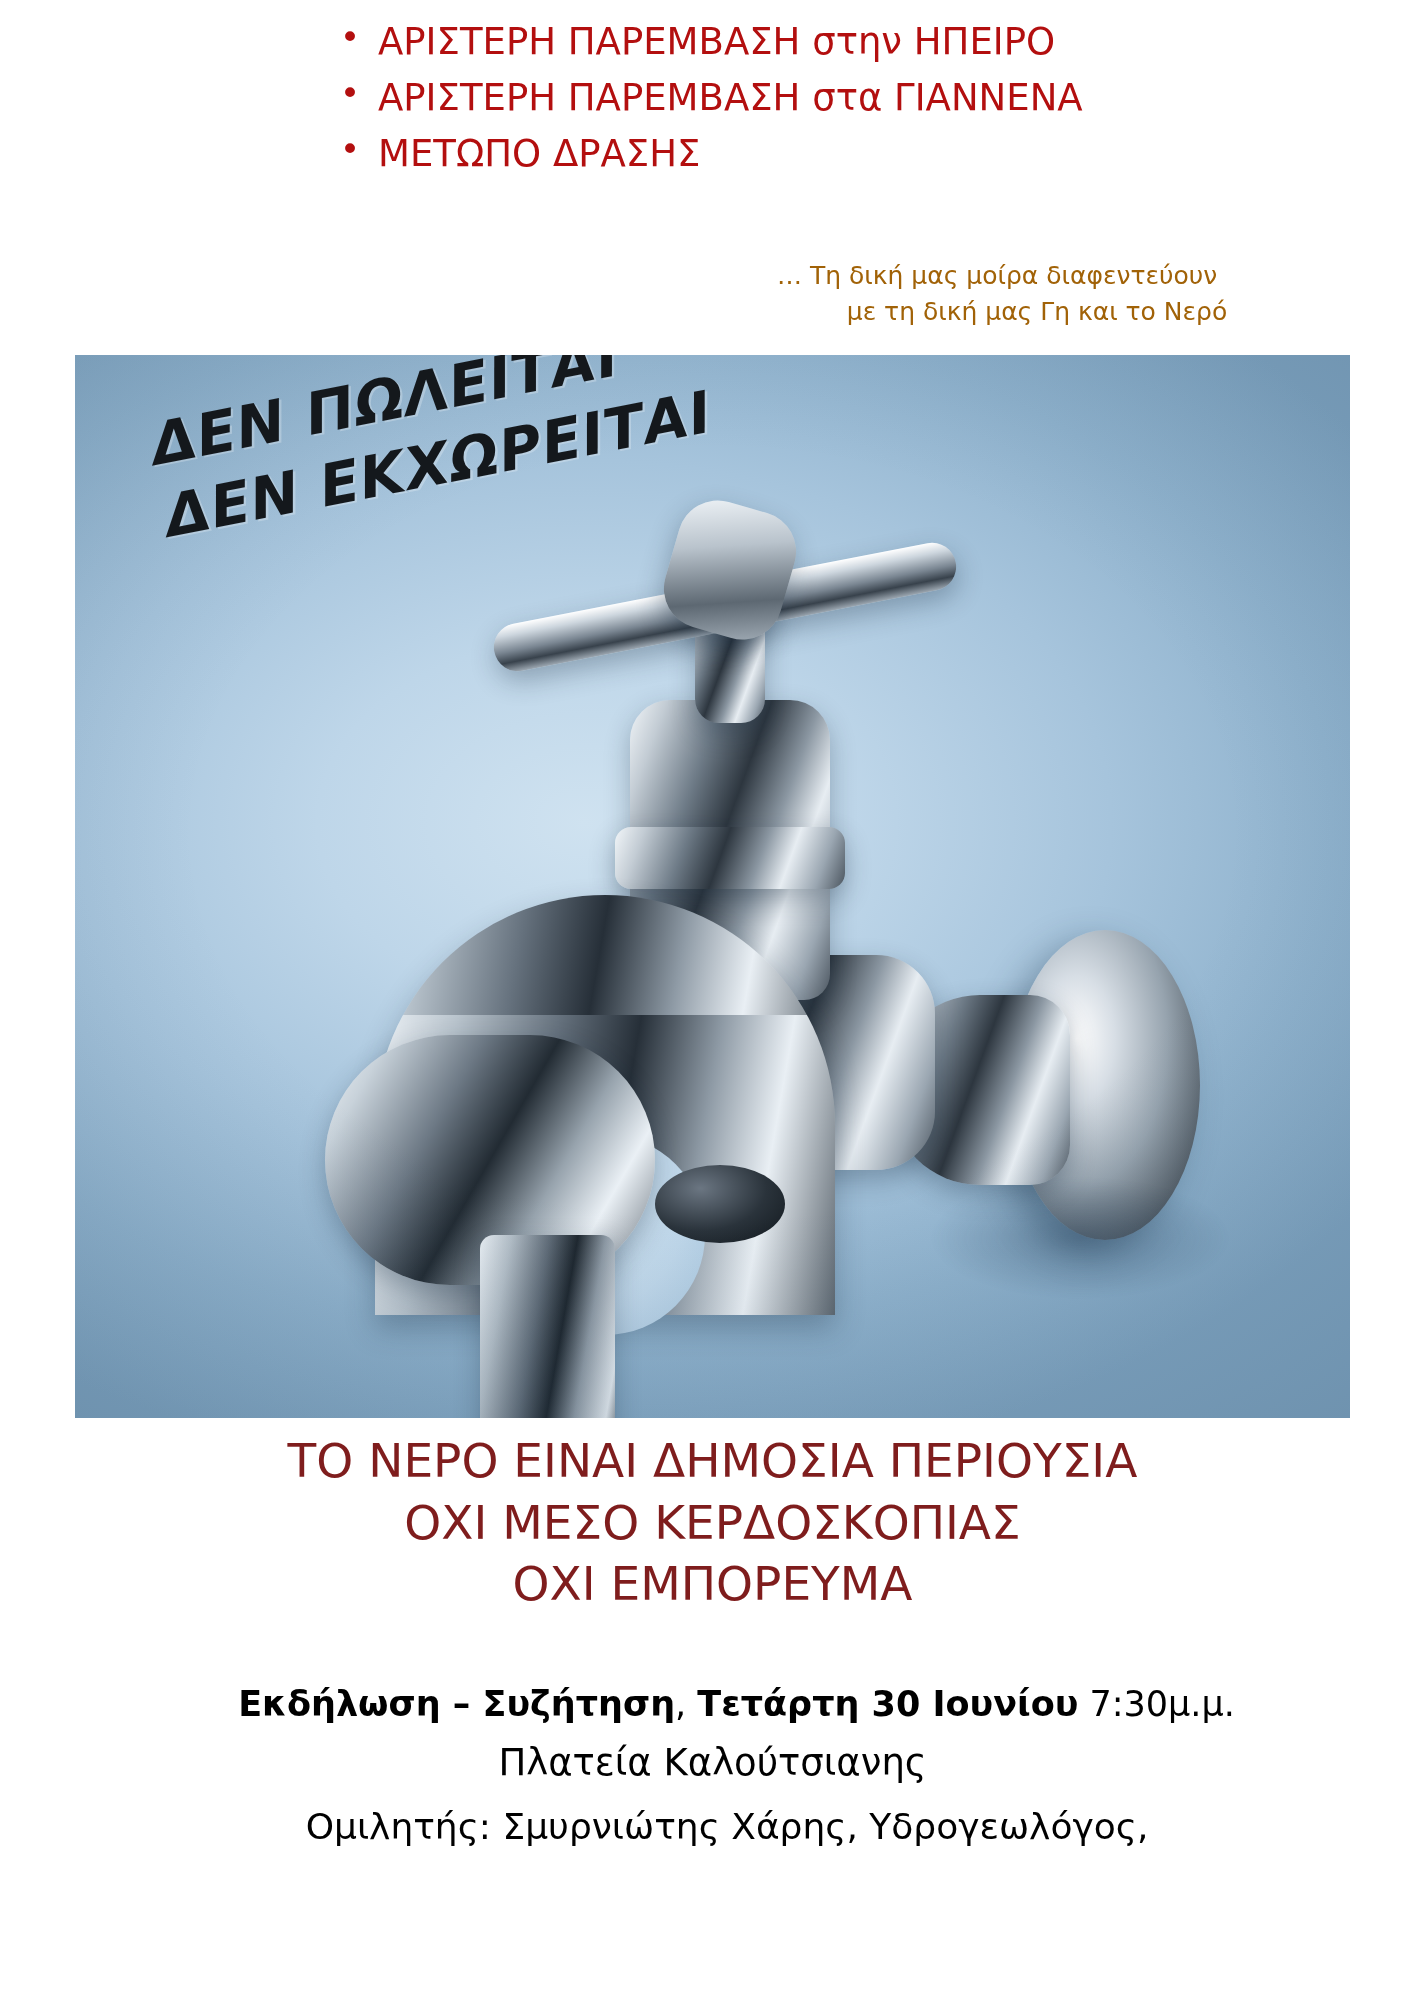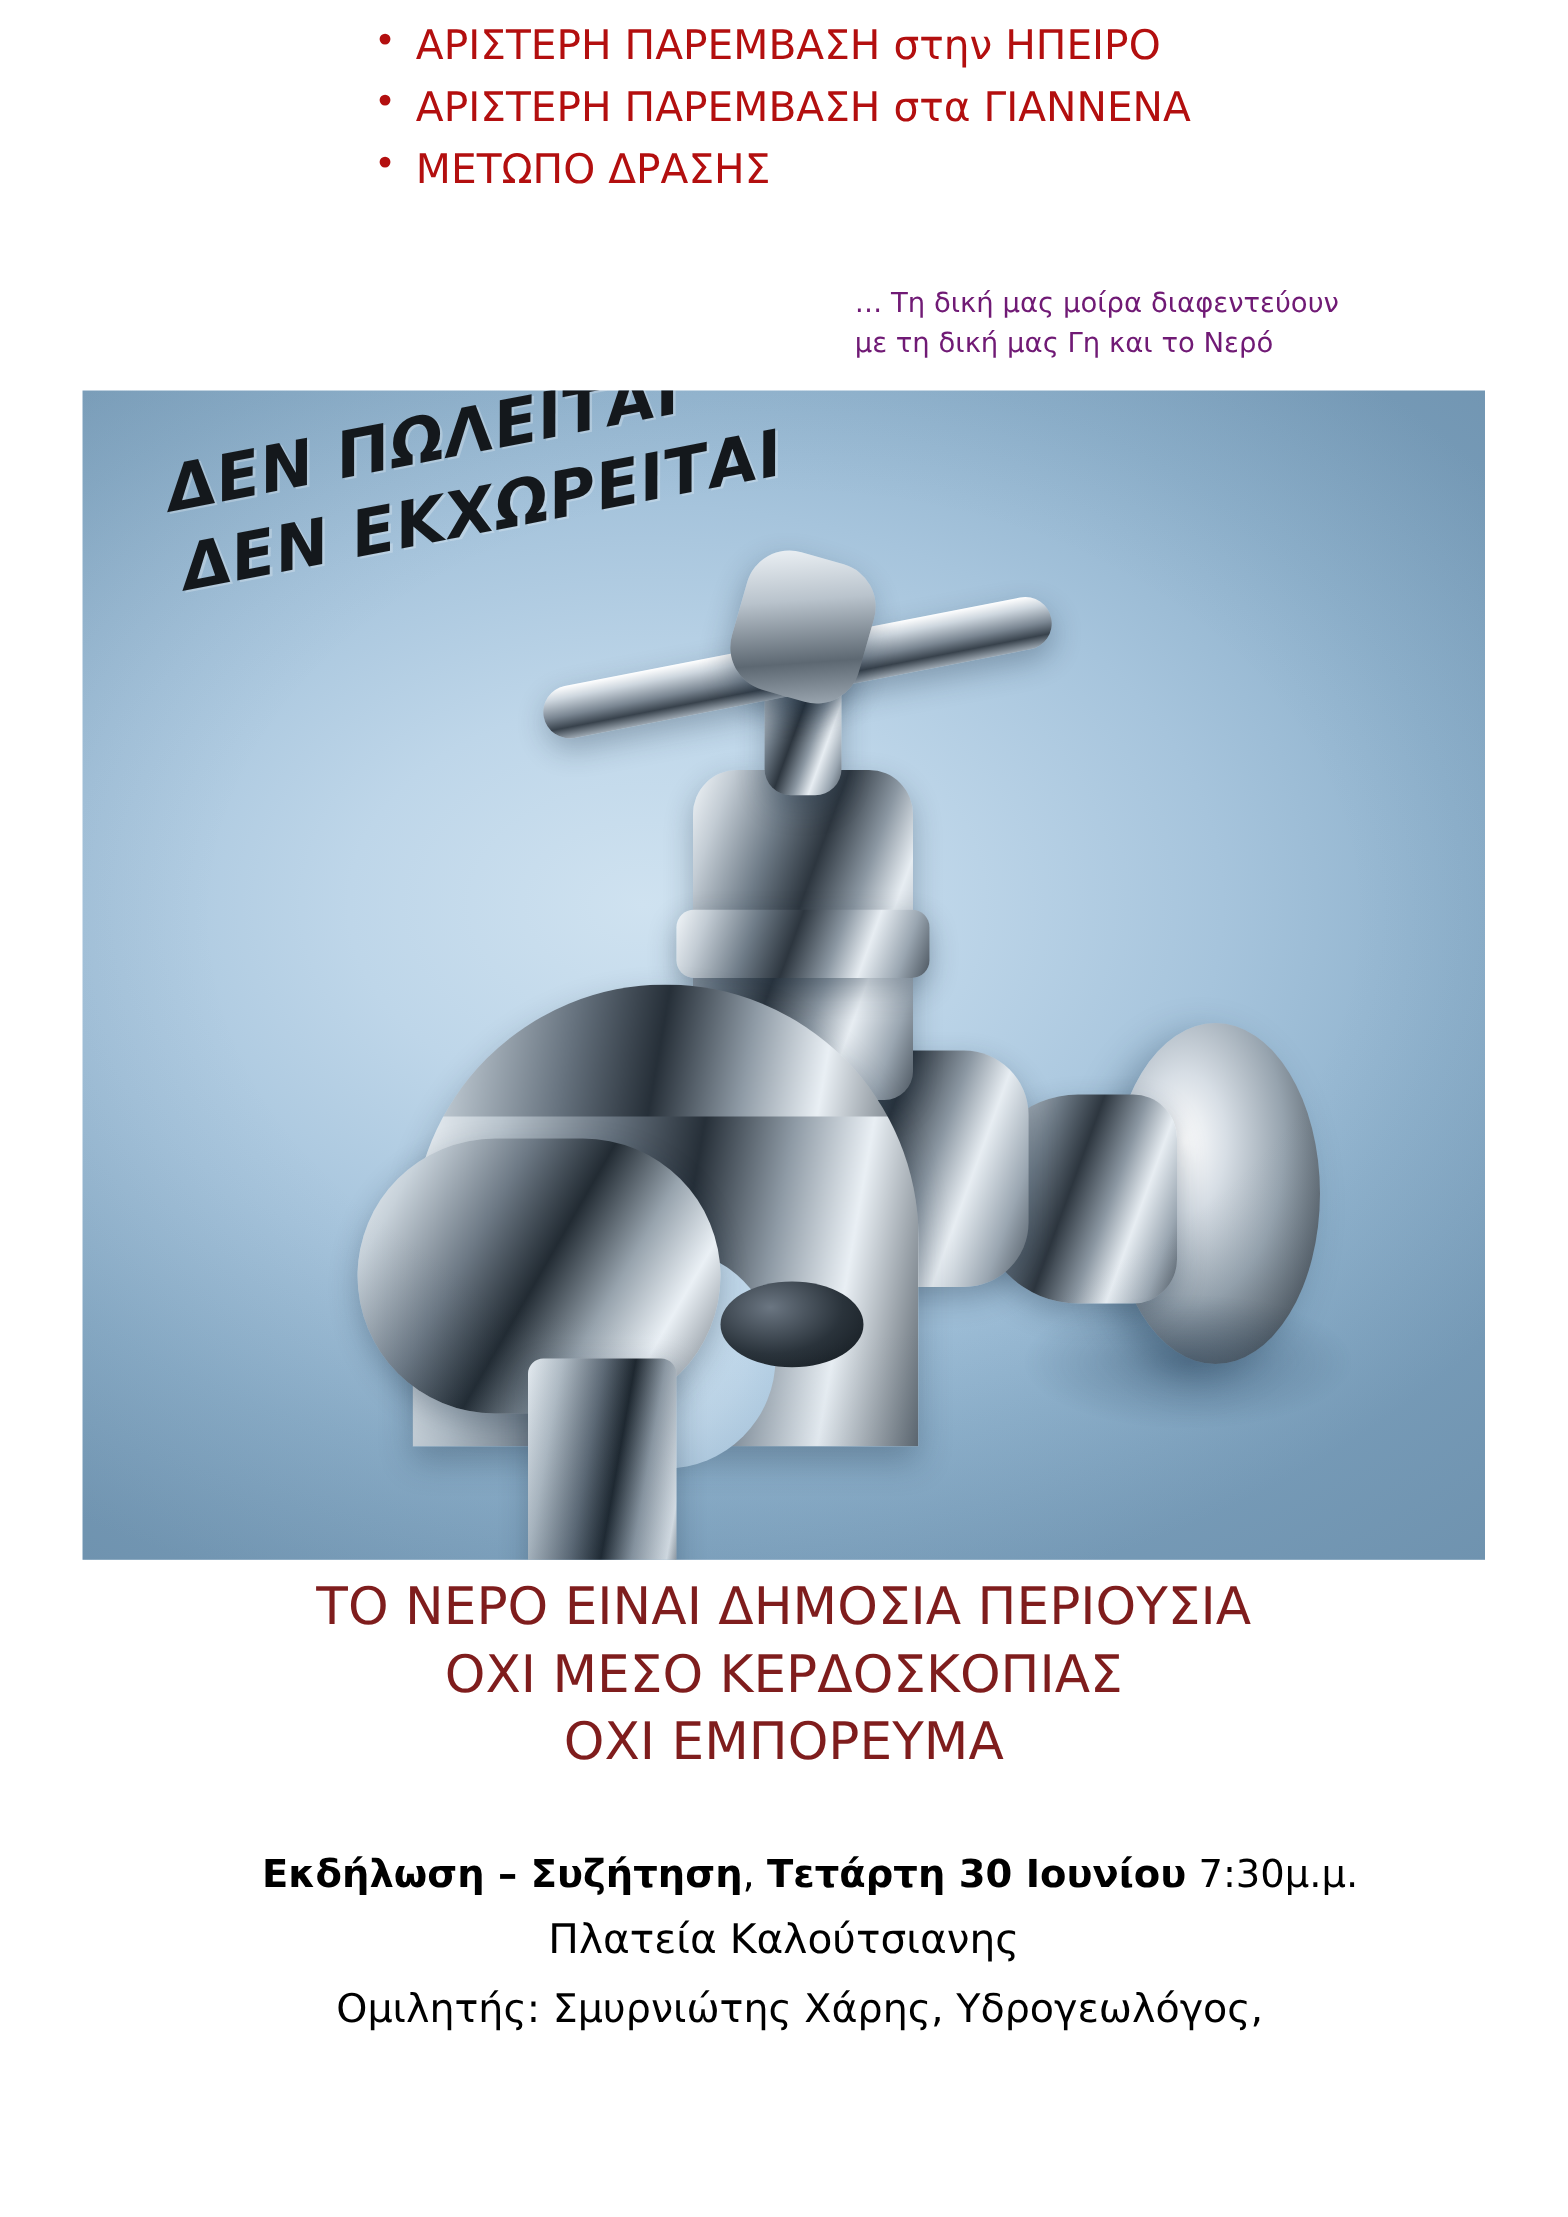--- a/index.html
+++ b/index.html
@@ -50,28 +50,28 @@
   }
 
   
   .epigraph {
     position: absolute;
     right: 128px;
     top: 258px;
     text-align: left;
     font-size: 25px;
     line-height: 1.45;
-    color: #701a75;
+    color: #a16207;
     width: 520px;
   }
   .epigraph div {
     white-space: nowrap;
   }
   .epigraph .line2 {
-    text-align: left;
+    text-align: center;
   }
 
   
   .photo {
     position: absolute;
     left: 75px;
     top: 355px;
     width: 1275px;
     height: 1063px;
     background:

